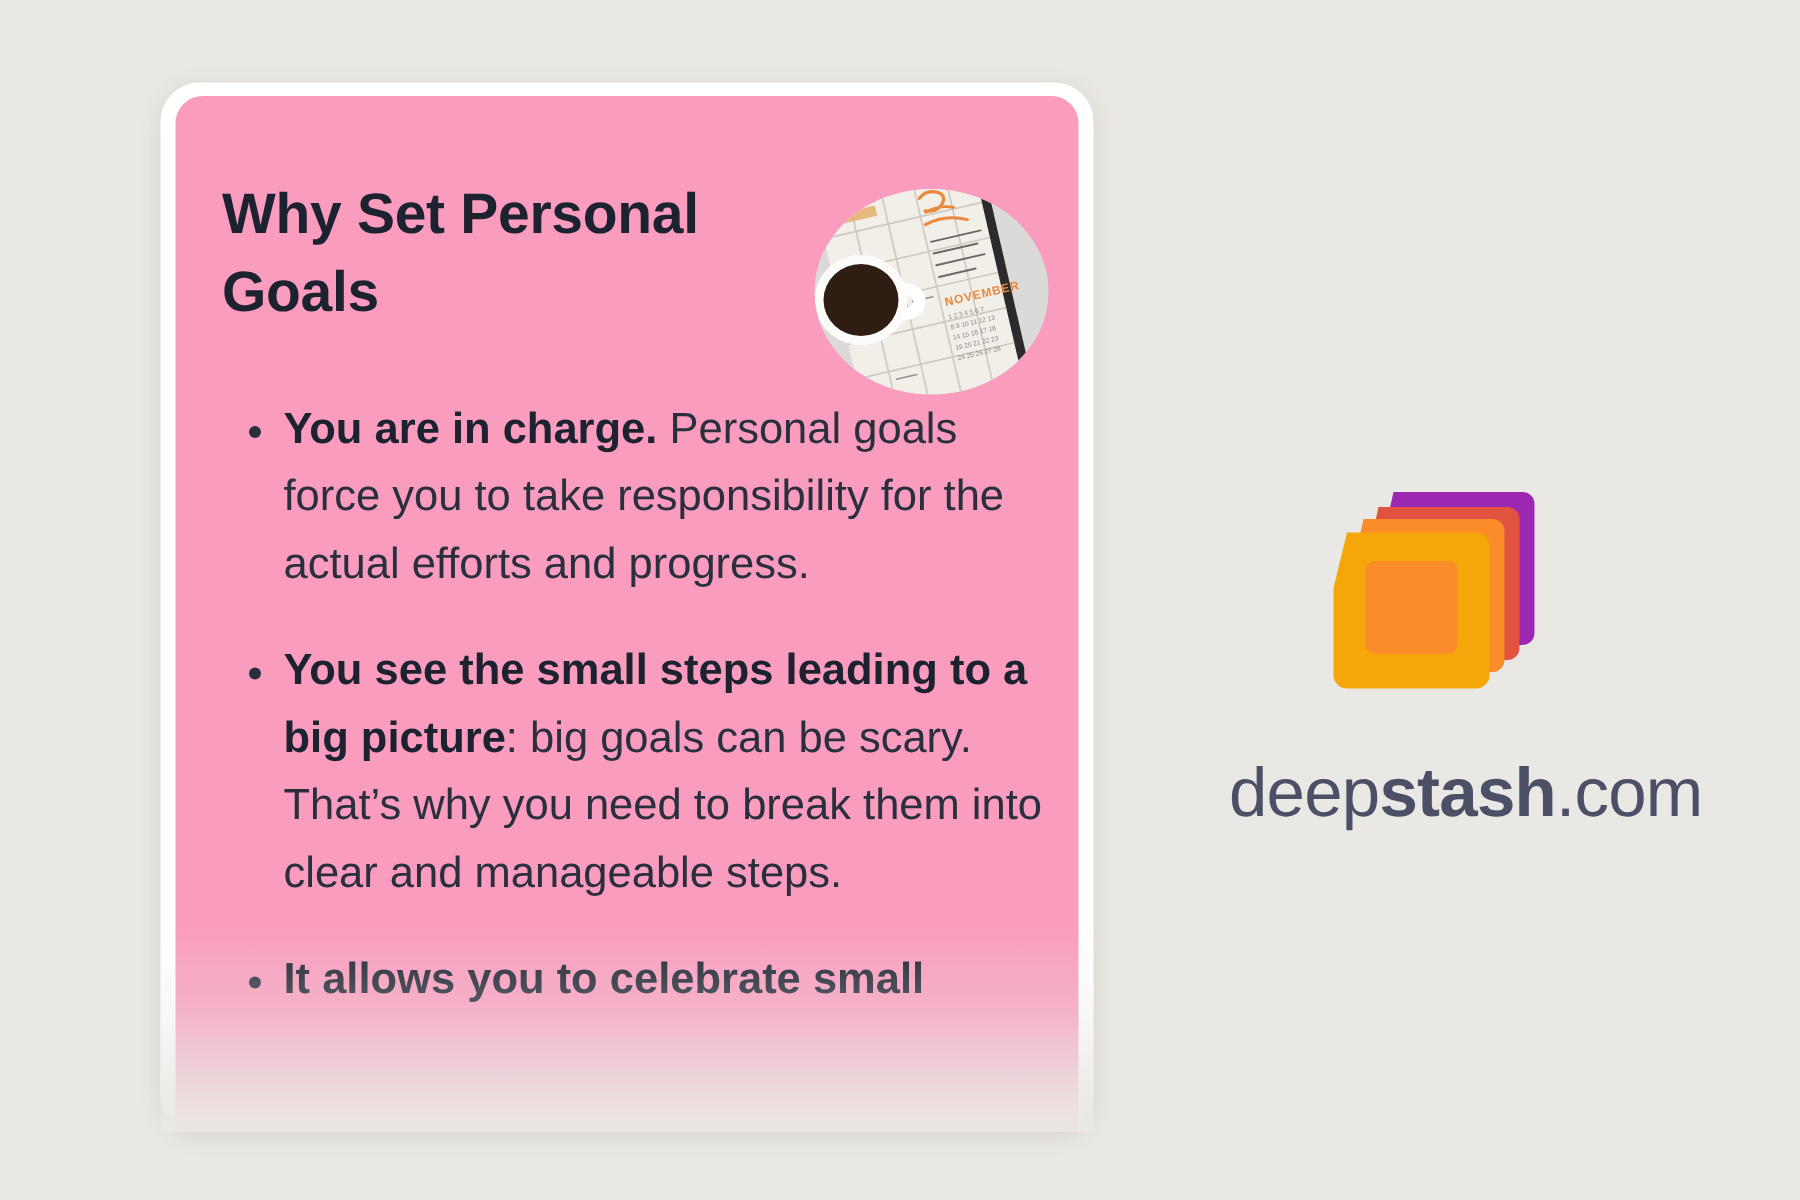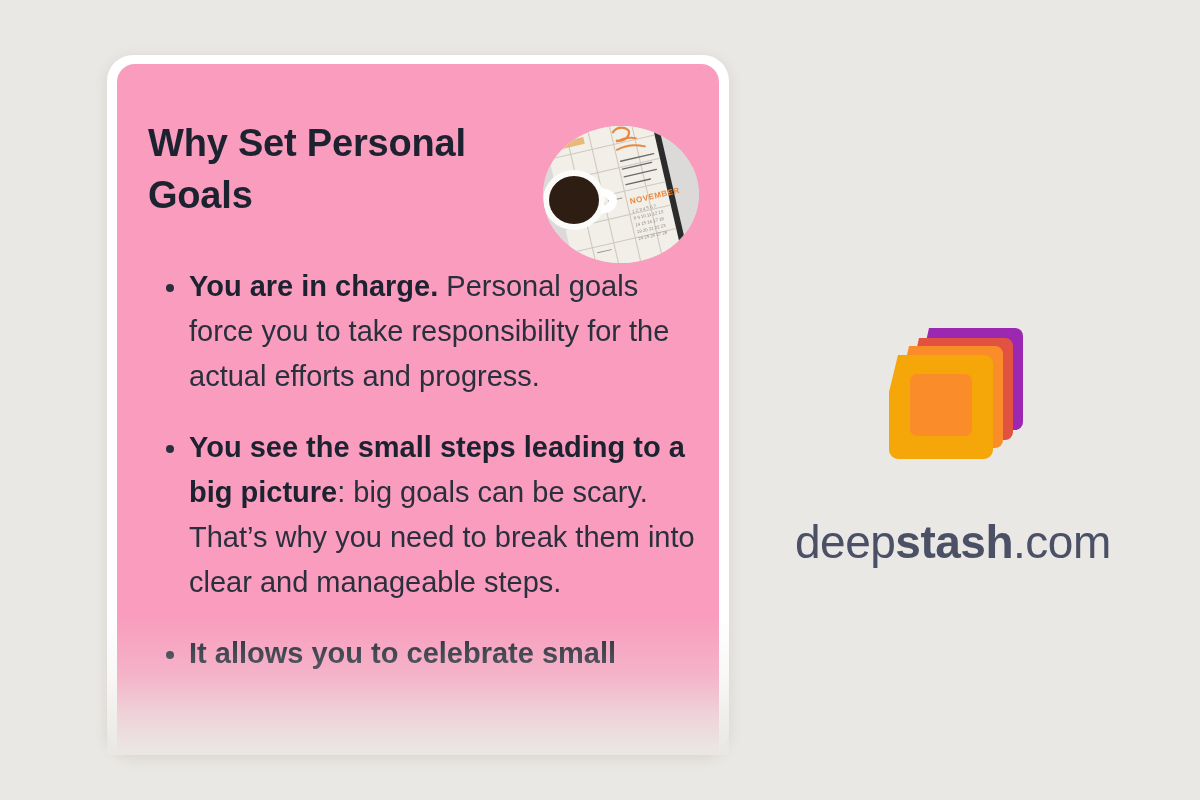--- a/index.html
+++ b/index.html
@@ -131,22 +131,22 @@
   }
 
   .brand-logo {
     width: 180px;
     height: 180px;
     margin: 0 auto;
     display: block;
   }
 
   .brand-name {
-    margin-top: 36px;
-    text-align: left;
+    margin-top: 22px;
+    text-align: right;
     font-size: 46px;
     line-height: 52px;
     color: #4b5067;
     font-weight: 400;
     letter-spacing: -0.5px;
     white-space: nowrap;
   }
   .brand-name b { font-weight: 700; }
 </style>
 </head>

